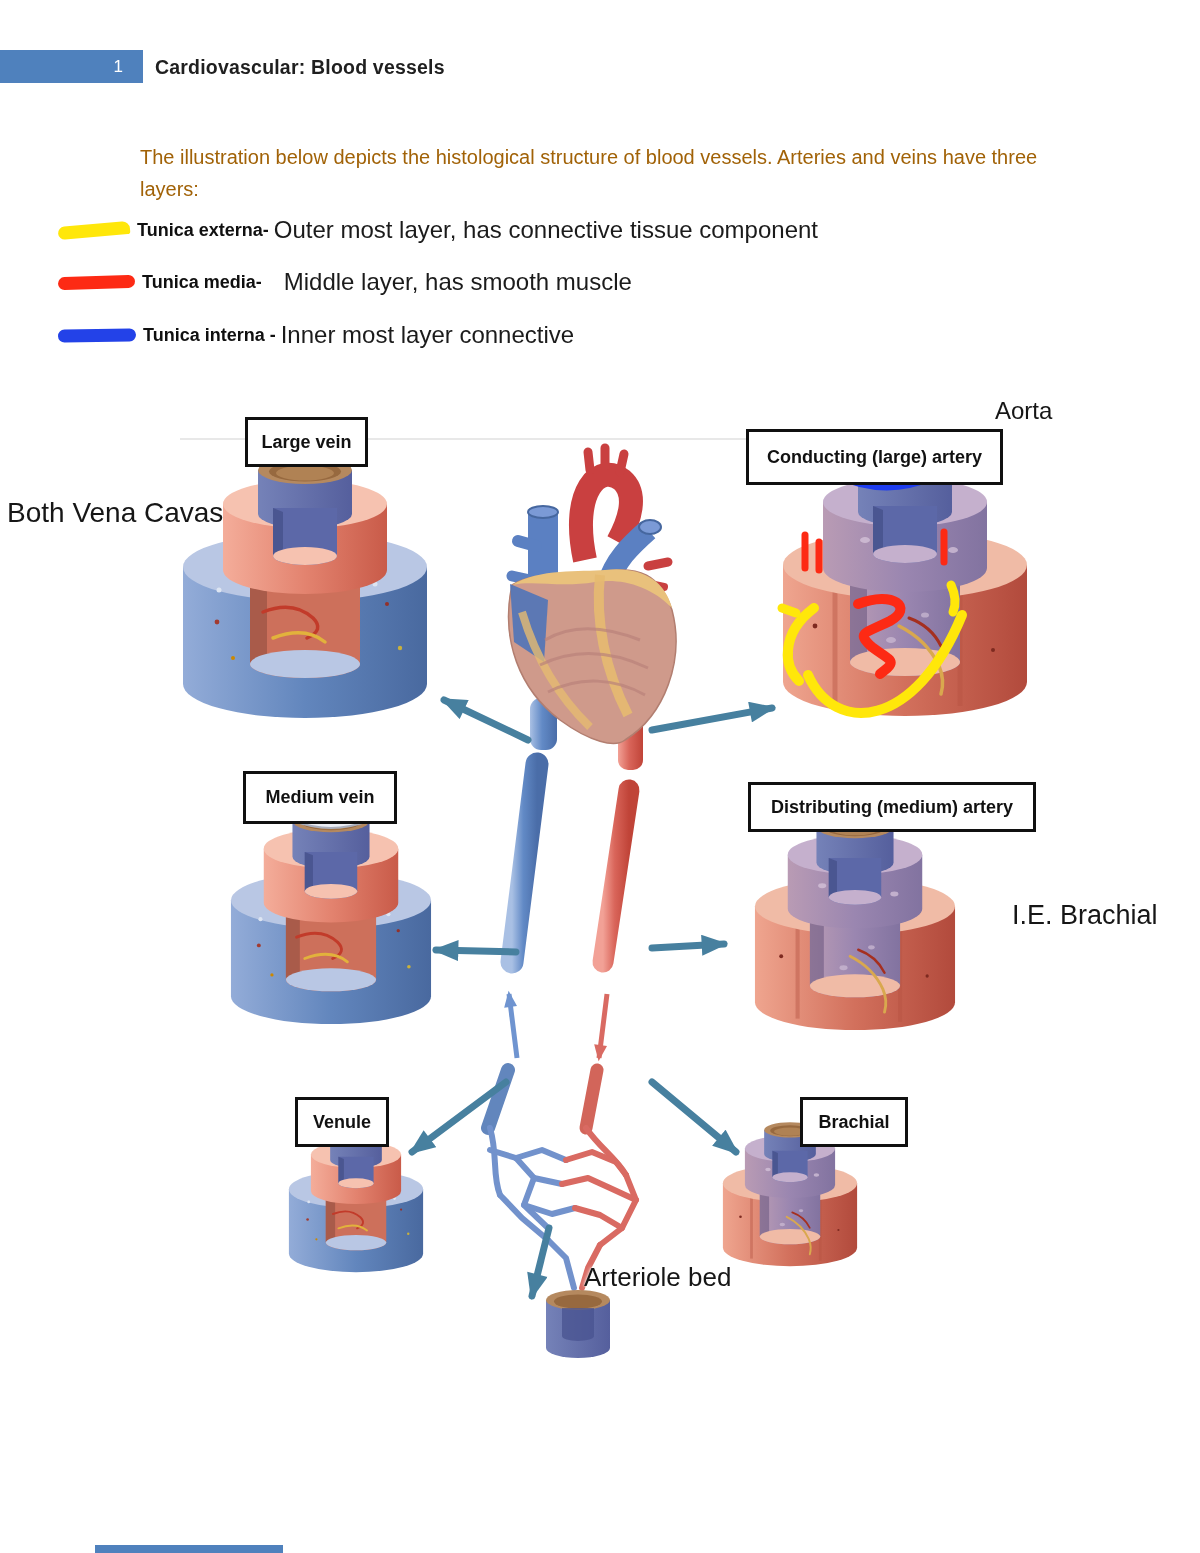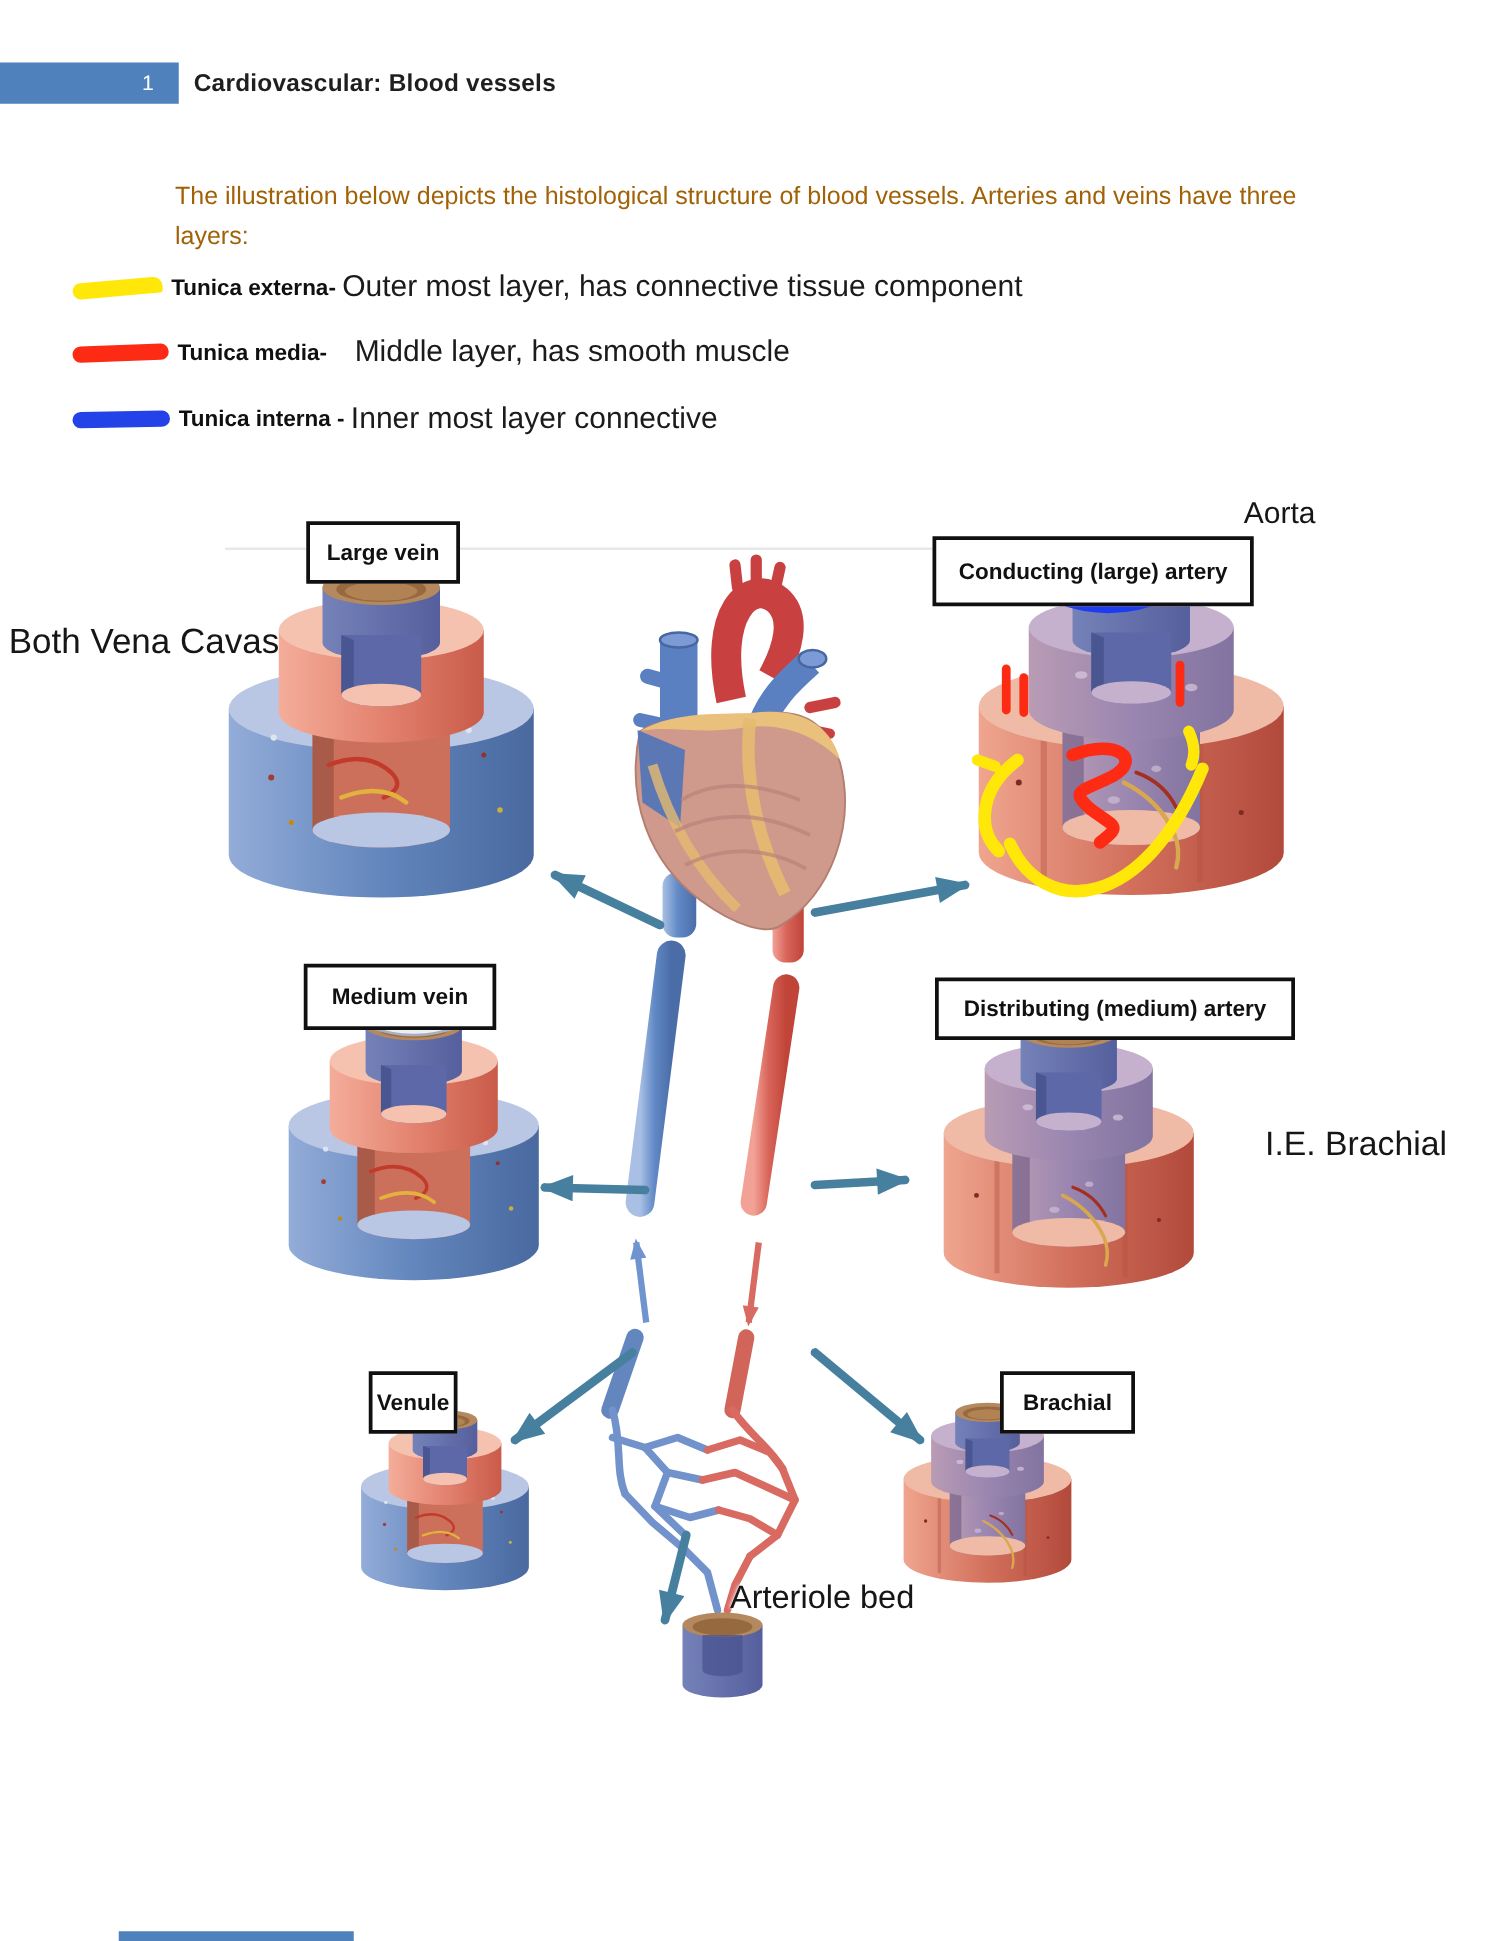--- a/index.html
+++ b/index.html
@@ -250,21 +250,21 @@
   <div class="abs layer-row row3">
     <span class="marker mk-b"></span>
     <span class="term">Tunica interna -</span>
     <span class="def">Inner most layer connective</span>
   </div>
 
   <div class="abs lbox" style="left:245px;top:388px;width:123px;height:50px">Large vein</div>
   <div class="abs lbox" style="left:746px;top:400px;width:257px;height:56px">Conducting (large) artery</div>
   <div class="abs lbox" style="left:243px;top:742px;width:154px;height:53px">Medium vein</div>
   <div class="abs lbox" style="left:748px;top:753px;width:288px;height:50px">Distributing (medium) artery</div>
-  <div class="abs lbox" style="left:295px;top:1068px;width:71px;height:50px">Venule</div>
+  <div class="abs lbox" style="left:295px;top:1068px;width:94px;height:50px">Venule</div>
   <div class="abs lbox" style="left:800px;top:1068px;width:108px;height:50px">Brachial</div>
 
   <div class="abs ann" style="left:995px;top:397px;font-size:24px">Aorta</div>
   <div class="abs ann" style="left:7px;top:497px;font-size:28px">Both Vena Cavas</div>
   <div class="abs ann" style="left:1012px;top:900px;font-size:27px">I.E. Brachial</div>
   <div class="abs ann" style="left:584px;top:1262px;font-size:26px;text-shadow:0 0 4px #fff,0 0 2px #fff">Arteriole bed</div>
 
   <div class="abs bottom-bar"></div>
 </div>
 

